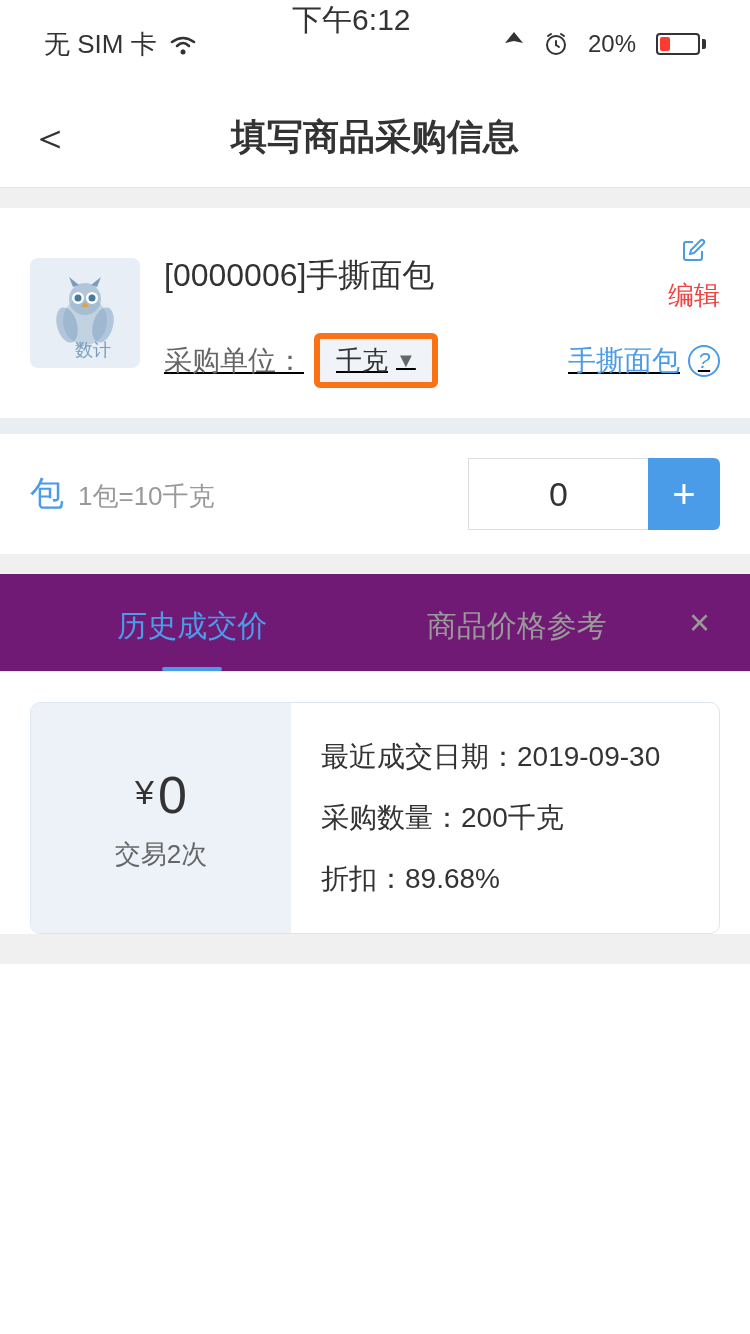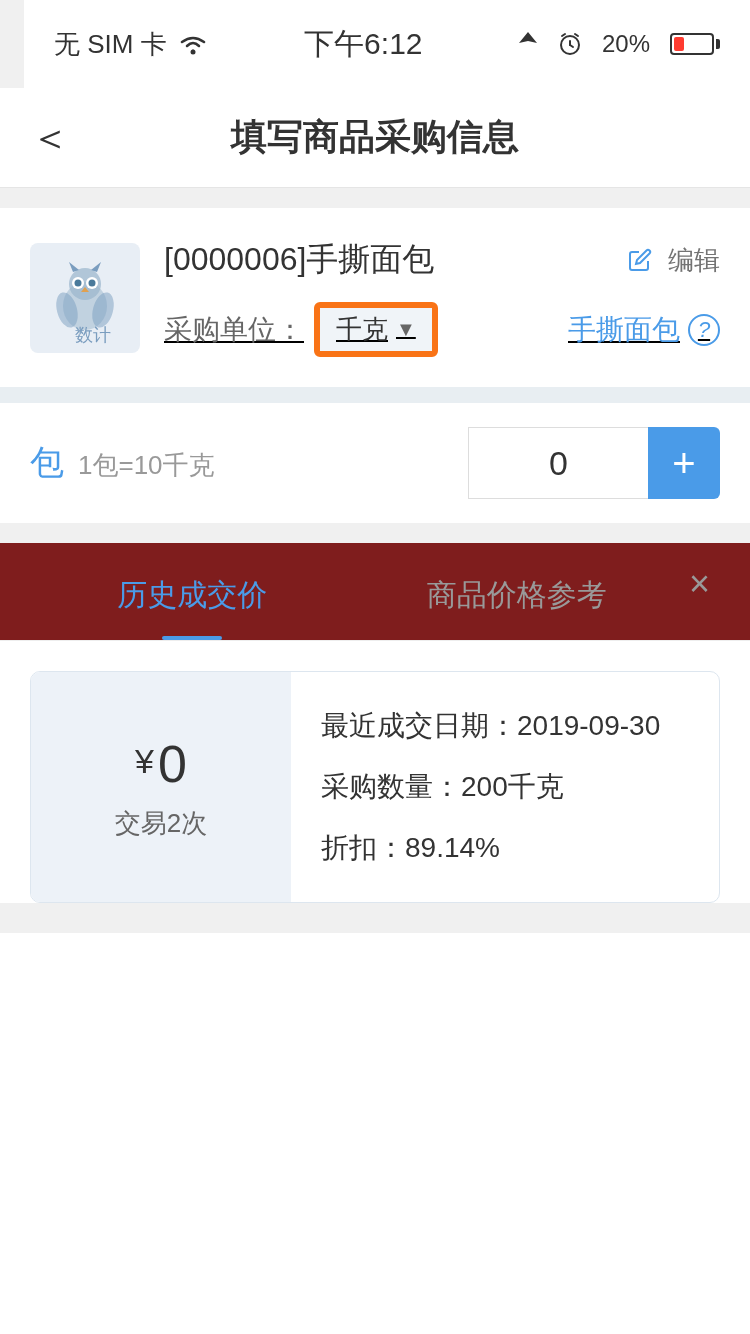--- a/index.html
+++ b/index.html
@@ -8,26 +8,24 @@
       width: 750px;
       min-height: 1334px;
       font-family: -apple-system, "PingFang SC", "Helvetica Neue", Arial, sans-serif;
       background: #f0f0f0;
       font-size: 28px;
     }
 
     
     .status-bar {
       display: flex;
-      align-items: center;
       justify-content: space-between;
       height: 88px;
-      padding: 0 30px;
-      background: #fff;
-      margin-left: 24px;
+      padding: 0 44px;
+      background: #fff;
     }
     .status-left {
       font-size: 26px;
       color: #333;
       display: flex;
       align-items: center;
       gap: 10px;
     }
     .status-center {
       font-size: 30px;
@@ -134,26 +132,27 @@
       align-items: center;
       justify-content: space-between;
       margin-bottom: 20px;
     }
     .product-name {
       font-size: 32px;
       color: #333;
       font-weight: 500;
     }
     .product-edit {
-      color: #737373;
+      color: #ef4444;
       font-size: 26px;
       display: flex;
       align-items: center;
       gap: 16px;
       cursor: pointer;
+      flex-direction: column;
     }
     .edit-icon-svg {
       width: 24px;
       height: 24px;
     }
     .product-unit-row {
       display: flex;
       align-items: center;
       justify-content: space-between;
       text-decoration: underline;
@@ -261,24 +260,24 @@
     
     .modal-area {
       background: #fff;
       margin-top: 20px;
       border-radius: 16px 16px 0 0;
     }
 
     
     .tabs-bar {
       display: flex;
-      align-items: flex-start;
+      align-items: center;
       padding: 0 30px;
       border-bottom: 1px solid #eee;
-      background: #7f1d1d;
+      background: #701a75;
       position: relative;
     }
     .tab-item {
       flex: 1;
       text-align: center;
       padding: 32px 0 24px;
       font-size: 30px;
       color: #999;
       cursor: pointer;
       position: relative;
@@ -489,19 +488,19 @@
     <div class="price-card-left">
       <div class="price-amount">
         <span class="price-currency">¥</span>
         <span>0</span>
       </div>
       <div class="price-trades">交易2次</div>
     </div>
     <div class="price-card-right">
       <div class="price-info-line">最近成交日期：2019-09-30</div>
       <div class="price-info-line">采购数量：200千克</div>
-      <div class="price-info-line">折扣：89.14%</div>
+      <div class="price-info-line">折扣：89.68%</div>
     </div>
   </div>
 
 </div>
 
 <div class="bottom-space"></div>
 
 </body></html>

